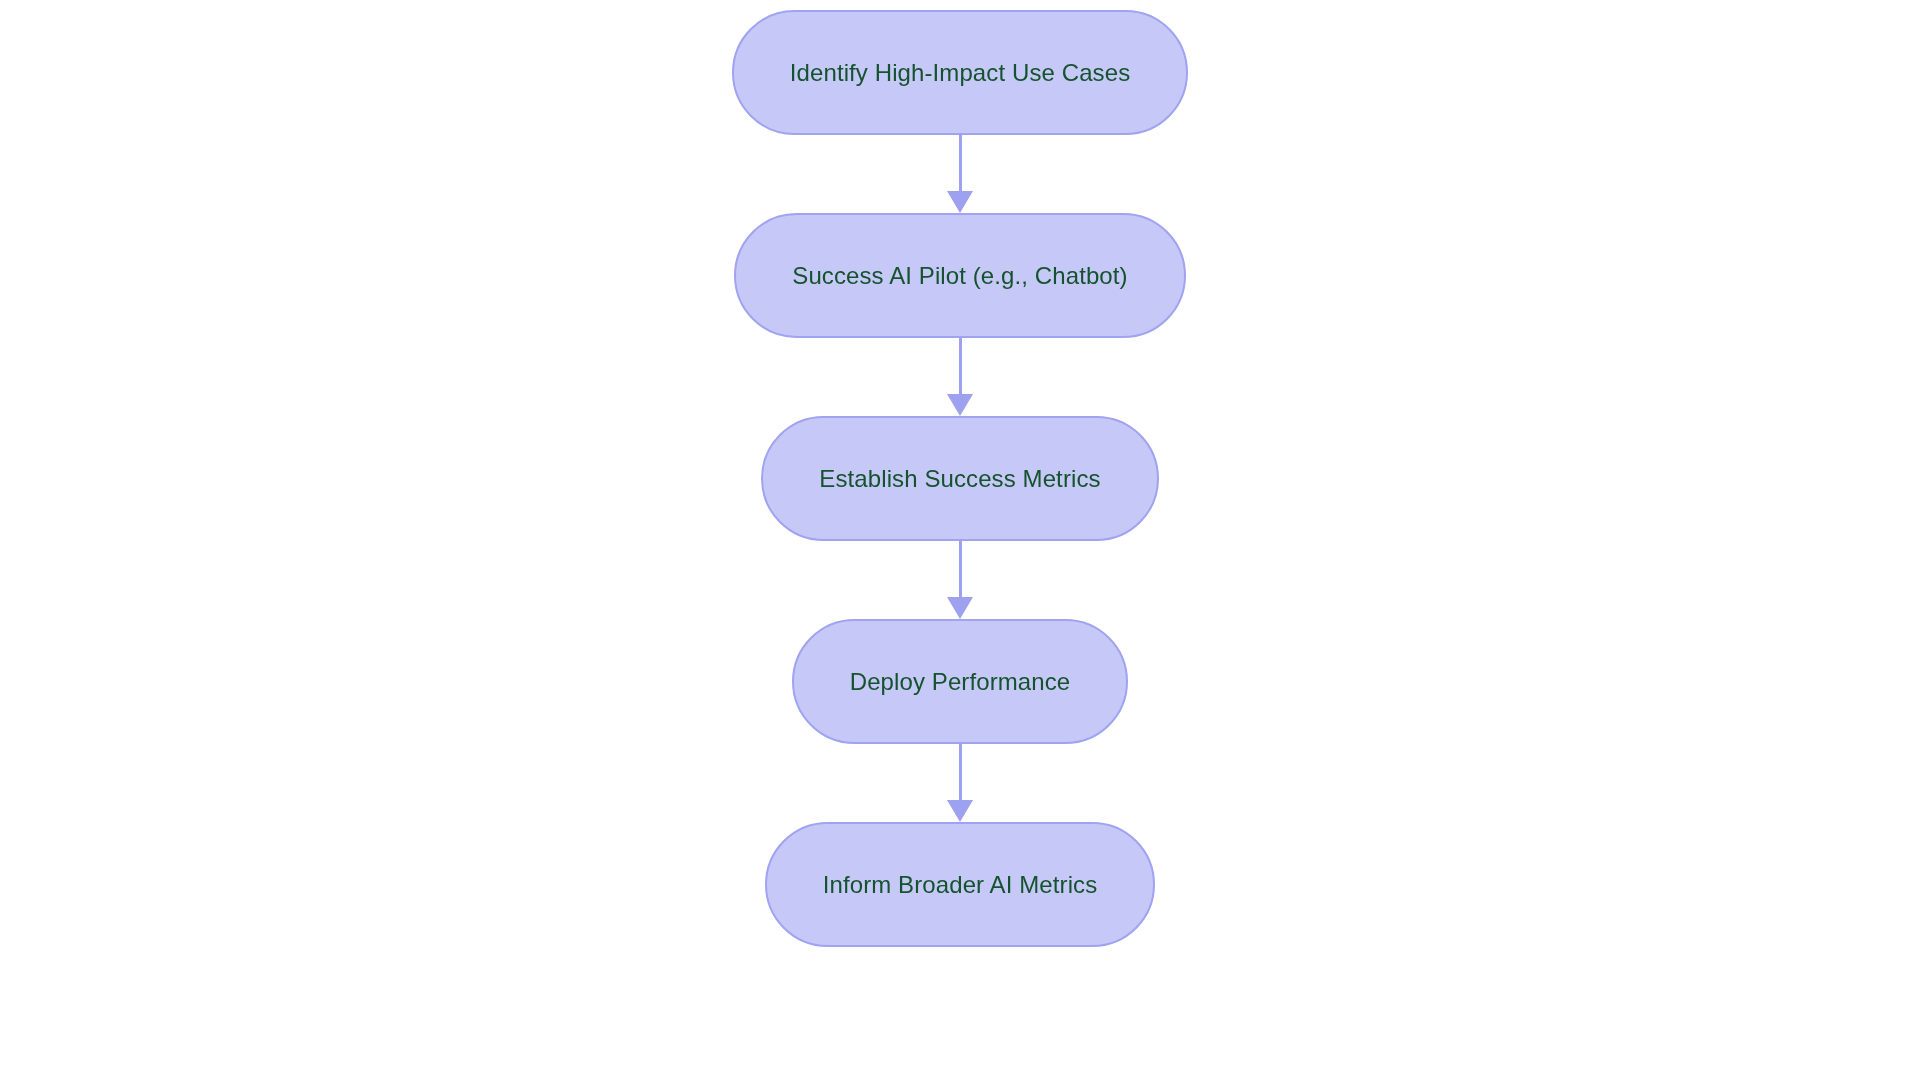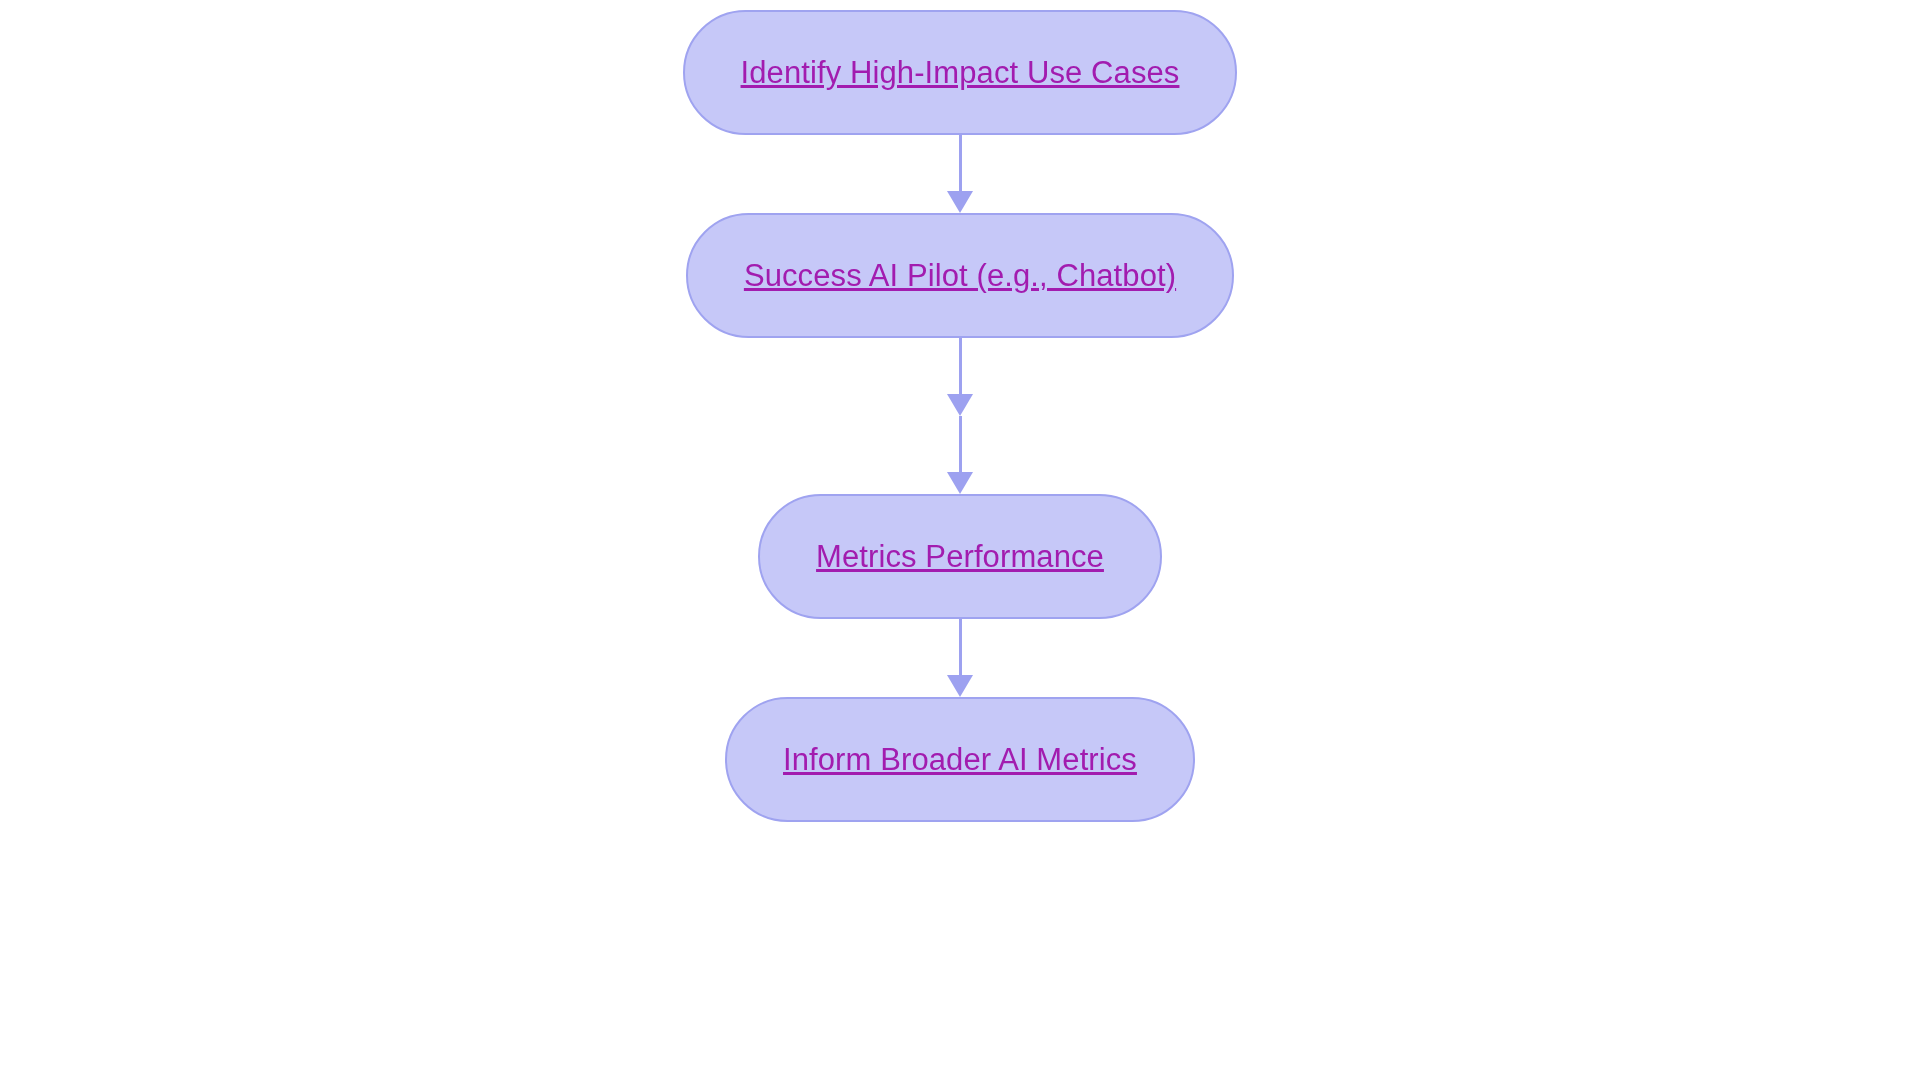--- a/index.html
+++ b/index.html
@@ -42,27 +42,26 @@
     background: #c6c8f8;
     border: 2px solid #9fa3f0;
     border-radius: 9999px;
     height: 125px;
     padding: 0 56px;
     cursor: default;
   }
 
   .node-label {
     font-family: "Liberation Sans", sans-serif;
-    font-size: 31px;
+    font-size: 24px;
     font-weight: 400;
     line-height: 1;
-    color: #a21caf;
+    color: #14532d;
     white-space: nowrap;
     letter-spacing: 0.1px;
-    text-decoration: underline;
   }
 
   
   .connector {
     position: relative;
     width: 26px;
     height: 78px;
     display: flex;
     flex-direction: column;
     align-items: center;
@@ -103,28 +102,31 @@
 
     <div class="node n2">
       <span class="node-label">Success AI Pilot (e.g., Chatbot)</span>
     </div>
 
     <div class="connector">
       <div class="connector-line"></div>
       <div class="connector-arrowhead"></div>
     </div>
 
+    <div class="node n3">
+      <span class="node-label">Establish Success Metrics</span>
+    </div>
 
     <div class="connector">
       <div class="connector-line"></div>
       <div class="connector-arrowhead"></div>
     </div>
 
     <div class="node n4">
-      <span class="node-label">Metrics Performance</span>
+      <span class="node-label">Deploy Performance</span>
     </div>
 
     <div class="connector">
       <div class="connector-line"></div>
       <div class="connector-arrowhead"></div>
     </div>
 
     <div class="node n5">
       <span class="node-label">Inform Broader AI Metrics</span>
     </div>

